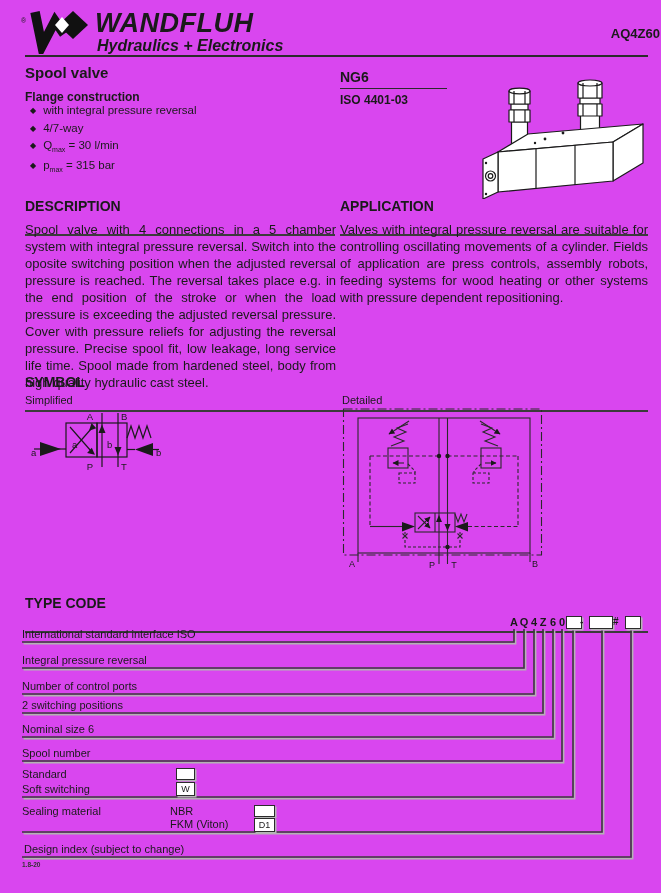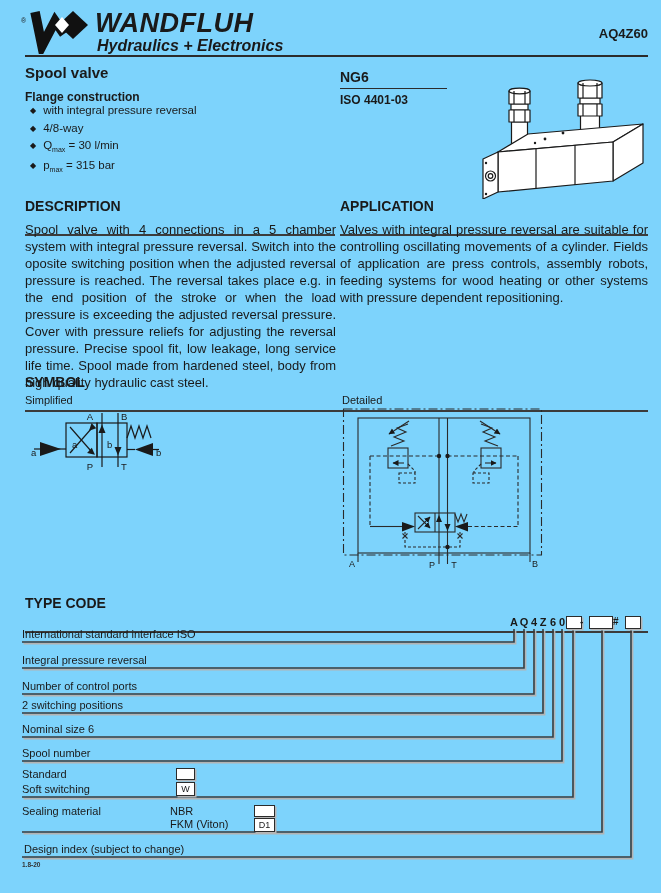--- a/index.html
+++ b/index.html
@@ -1,16 +1,16 @@
 <!DOCTYPE html>
 <html><head>
 <meta charset="utf-8">
 <style>
   html,body{margin:0;padding:0;background:#fff;}
-  .page{position:relative;width:661px;height:893px;background:#7dd3fc;overflow:hidden;
+  .page{position:relative;width:661px;height:893px;background:#d946ef;overflow:hidden;
         font-family:"Liberation Sans",sans-serif;color:#1a1a1a;}
   .abs{position:absolute;}
   .brand{font-weight:bold;font-style:italic;font-size:27px;letter-spacing:.5px;}
   .tagline{font-weight:bold;font-style:italic;font-size:16px;}
   .doccode{font-weight:bold;font-size:13px;text-align:right;}
   .rule{border-top:2px solid #2b2b2b;height:0;}
   .thinrule{border-top:1.5px solid #2b2b2b;height:0;}
   .h-title{font-weight:bold;font-size:15px;}
   .h-sub{font-weight:bold;font-size:12px;}
   .h-ng{font-weight:bold;font-size:14px;}
@@ -36,33 +36,33 @@
 <div class="page">
 
   <div class="abs" style="left:21px;top:17px;font-size:7px;">®</div>
   <svg class="abs" style="left:28px;top:6px;" width="64" height="48" viewBox="0 0 64 48">
     <path d="M7,6 L14,40 L27,15 L36,28" stroke="#111" stroke-width="9.5" fill="none"></path>
     <polygon points="45,5 60,19 45,33 30,19" fill="#111"></polygon>
     <polygon points="34,11 41,19 34,27 27,19" fill="#fff"></polygon>
   </svg>
   <div class="abs brand" style="left:95px;top:8px;">WANDFLUH</div>
   <div class="abs tagline" style="left:97px;top:37px;">Hydraulics + Electronics</div>
-  <div class="abs doccode" style="left:520px;top:26px;width:128px;">AQ4Z60</div>
+  <div class="abs doccode" style="left:532px;top:26px;width:128px;">AQ4Z60</div>
   <div class="abs rule" style="left:25px;top:55px;width:623px;"></div>
 
   <div class="abs h-title" style="left:25px;top:64px;">Spool valve</div>
   <div class="abs h-sub" style="left:25px;top:90px;">Flange construction</div>
   <ul class="abs specs" style="left:30px;top:104px;">
     <li>
       <span class="bullet-icon">◆</span>
       <span>with integral pressure reversal</span>
     </li>
     <li>
       <span class="bullet-icon">◆</span>
-      <span>4/8-way</span>
+      <span>4/7-way</span>
     </li>
     <li>
       <span class="bullet-icon">◆</span>
       <span><span>Q</span><sub>max</sub><span> = 30 l/min</span></span>
     </li>
     <li>
       <span class="bullet-icon">◆</span>
       <span><span>p</span><sub>max</sub><span> = 315 bar</span></span>
     </li>
   </ul>

